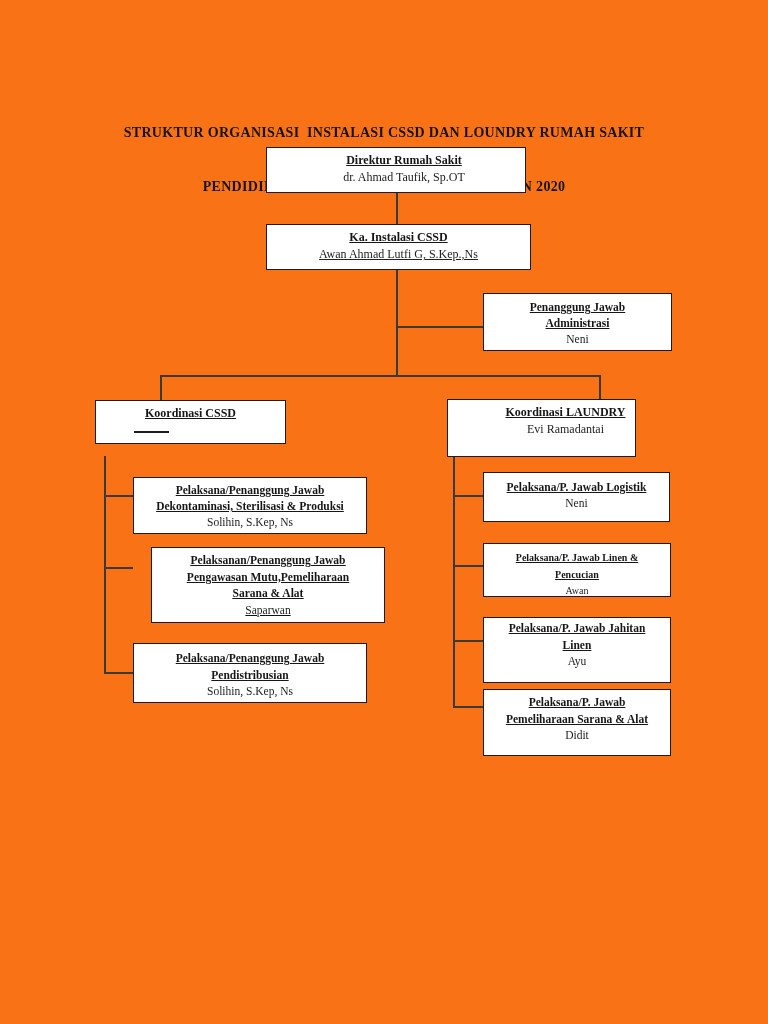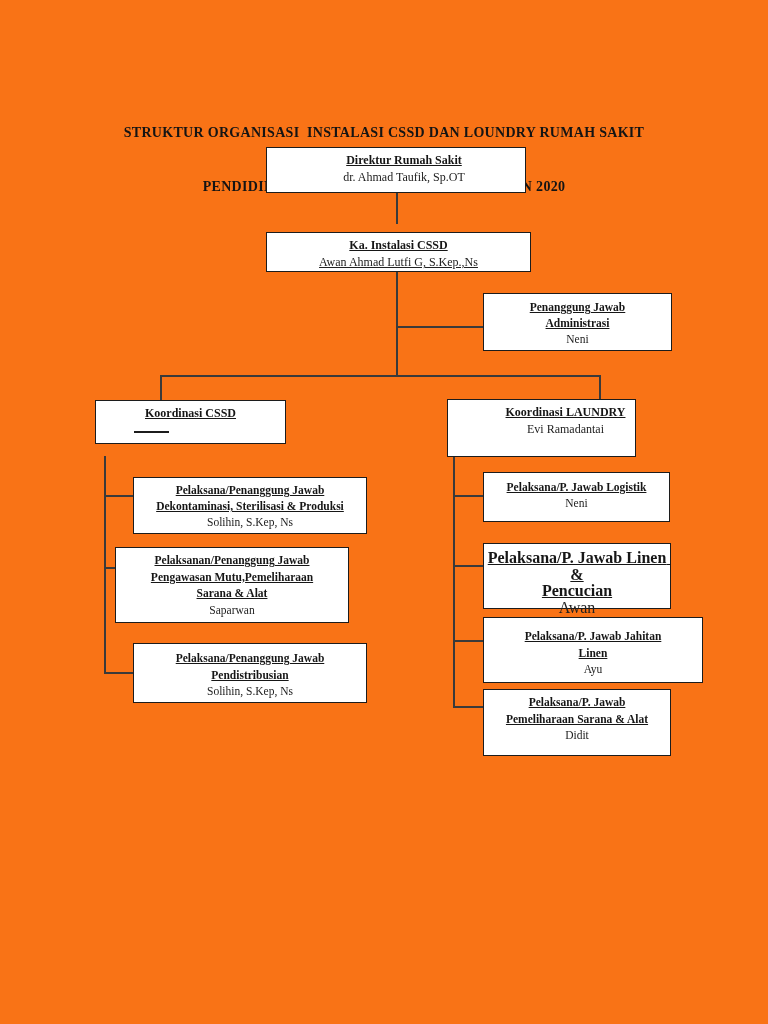--- a/index.html
+++ b/index.html
@@ -91,21 +91,21 @@
   <div class="line" style="left:453px; top:495px; width:30px; height:2px;"></div>
   <div class="line" style="left:453px; top:565px; width:30px; height:2px;"></div>
   <div class="line" style="left:453px; top:640px; width:30px; height:2px;"></div>
   <div class="line" style="left:453px; top:706px; width:30px; height:2px;"></div>
 
   <div class="node" style="left:266px; top:147px; width:260px; height:46px;padding-left:16px;">
     <div class="nt">Direktur Rumah Sakit</div>
     <div class="nn">dr. Ahmad Taufik, Sp.OT</div>
   </div>
 
-  <div class="node" style="left:266px; top:232px; width:265px; height:40px;">
+  <div class="node" style="left:266px; top:224px; width:265px; height:46px;">
     <div class="nt">Ka. Instalasi CSSD</div>
     <div class="nn underlined">Awan Ahmad Lutfi G, S.Kep.,Ns</div>
   </div>
 
   <div class="node" style="left:483px; top:293px; width:189px; height:58px; padding-top:5px; font-size:11.5px; line-height:16px;">
     <div class="nt">Penanggung Jawab</div>
     <div class="nt">Administrasi</div>
     <div class="nn">Neni</div>
   </div>
 
@@ -118,45 +118,45 @@
     <div class="nt">Koordinasi LAUNDRY</div>
     <div class="nn">Evi Ramadantai</div>
   </div>
 
   <div class="node" style="left:133px; top:477px; width:234px; height:57px; font-size:11.5px; line-height:16px;">
     <div class="nt">Pelaksana/Penanggung Jawab</div>
     <div class="nt">Dekontaminasi, Sterilisasi &amp; Produksi</div>
     <div class="nn">Solihin, S.Kep, Ns</div>
   </div>
 
-  <div class="node" style="left:115px; top:547px; width:234px; height:76px; font-size:11.5px; line-height:16.5px;">
+  <div class="node" style="left:151px; top:547px; width:234px; height:76px; font-size:11.5px; line-height:16.5px;text-decoration:underline;">
     <div class="nt">Pelaksanan/Penanggung Jawab</div>
     <div class="nt">Pengawasan Mutu,Pemeliharaan</div>
     <div class="nt">Sarana &amp; Alat</div>
     <div class="nn">Saparwan</div>
   </div>
 
   <div class="node" style="left:133px; top:643px; width:234px; height:60px; font-size:11.5px; line-height:16.5px; padding-top:6px;">
     <div class="nt">Pelaksana/Penanggung Jawab</div>
     <div class="nt">Pendistribusian</div>
     <div class="nn">Solihin, S.Kep, Ns</div>
   </div>
 
   <div class="node" style="left:483px; top:472px; width:187px; height:50px; font-size:11.5px; line-height:16px; padding-top:6px;">
     <div class="nt">Pelaksana/P. Jawab Logistik</div>
     <div class="nn">Neni</div>
   </div>
 
-  <div class="node" style="left:483px; top:543px; width:188px; height:66px; font-size:16px; line-height:16.5px; padding-top:6px;">
+  <div class="node" style="left:483px; top:543px; width:188px; height:54px; font-size:10px; line-height:16.5px; padding-top:6px;">
     <div class="nt">Pelaksana/P. Jawab Linen &amp;</div>
     <div class="nt">Pencucian</div>
     <div class="nn">Awan</div>
   </div>
 
-  <div class="node" style="left:483px; top:617px; width:220px; height:66px; font-size:11.5px; line-height:16.5px; padding-top:10px;">
+  <div class="node" style="left:483px; top:617px; width:188px; height:66px; font-size:11.5px; line-height:16.5px; padding-top:2px;">
     <div class="nt">Pelaksana/P. Jawab Jahitan</div>
     <div class="nt">Linen</div>
     <div class="nn">Ayu</div>
   </div>
 
   <div class="node" style="left:483px; top:689px; width:188px; height:67px; font-size:11.5px; line-height:16.5px; ">
     <div class="nt">Pelaksana/P. Jawab</div>
     <div class="nt">Pemeliharaan Sarana &amp; Alat</div>
     <div class="nn">Didit</div>
   </div>

